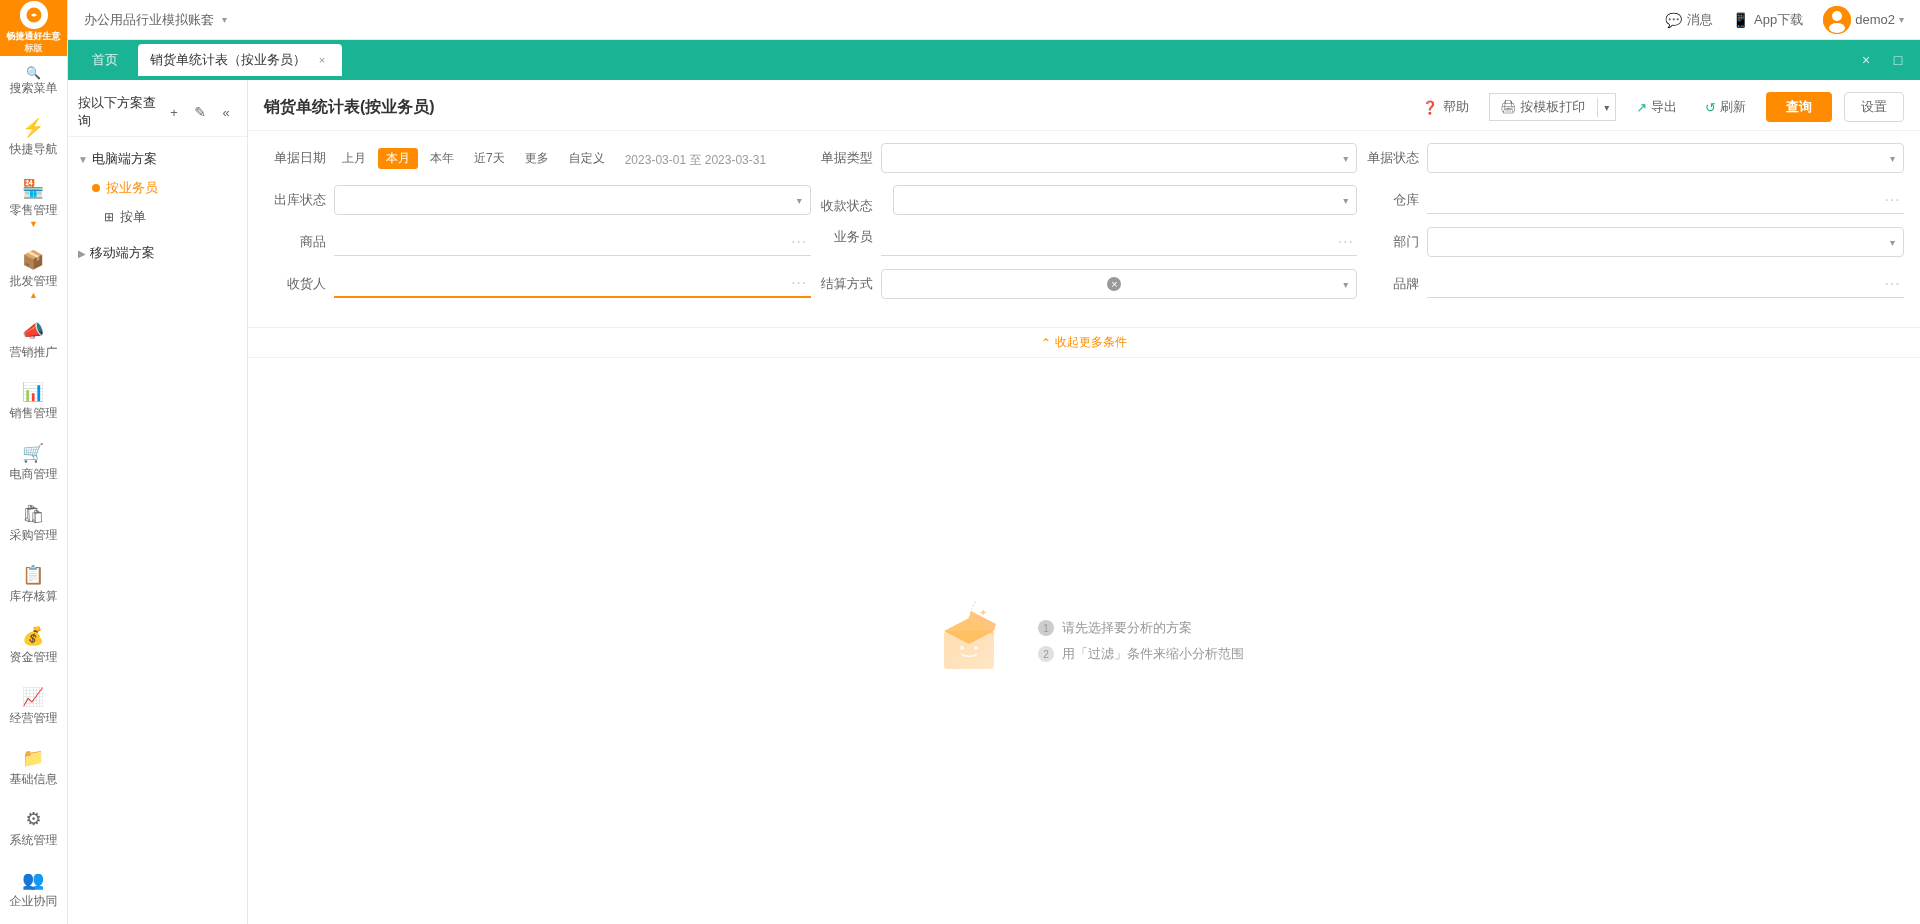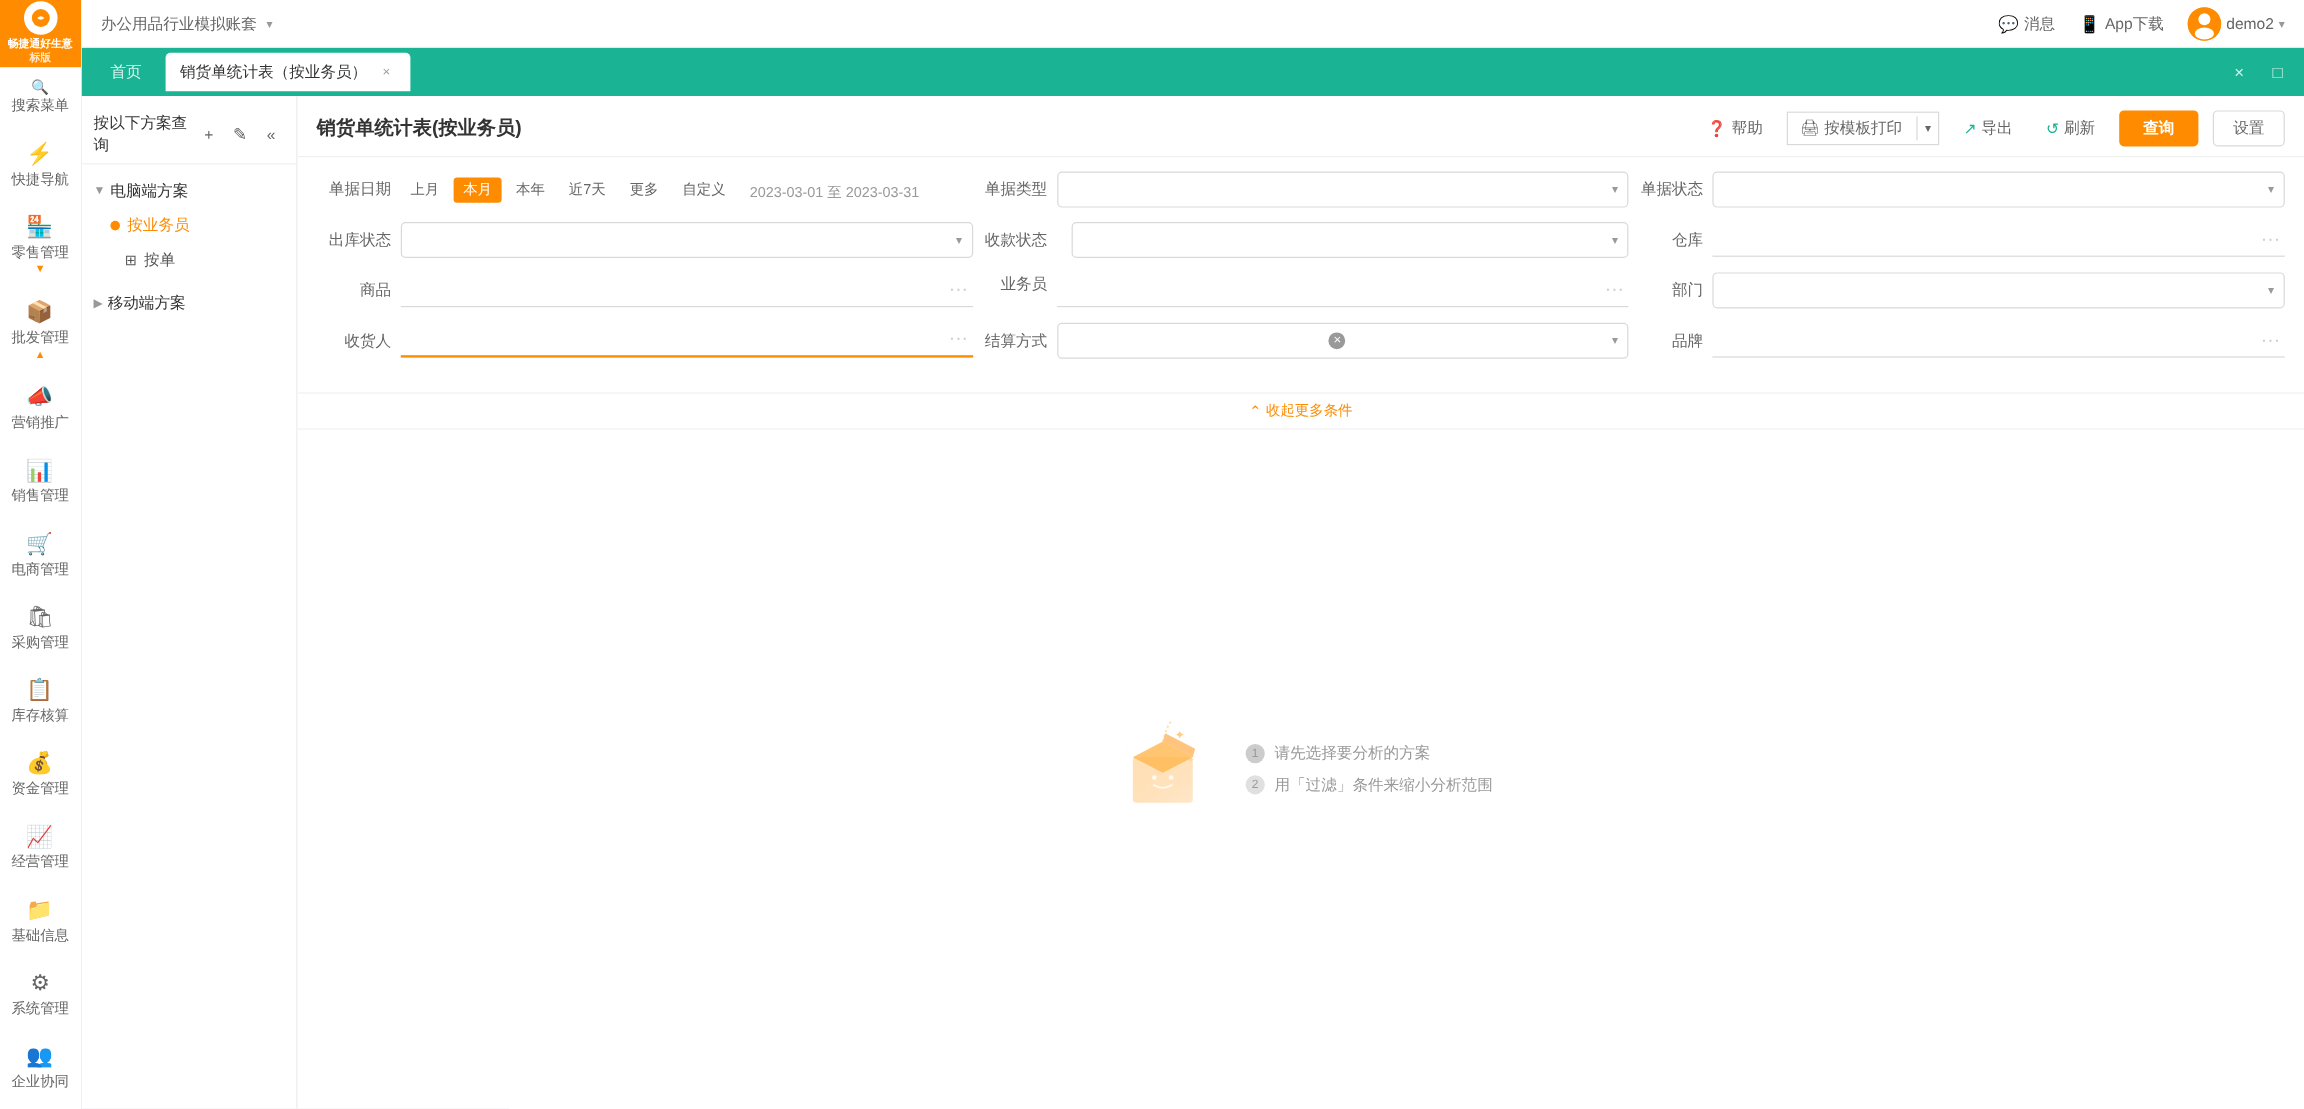--- a/index.html
+++ b/index.html
@@ -699,21 +699,21 @@
           </div>
 
           <div class="filter-row">
             <div style="display:flex;align-items:center;flex:1;">
               <span class="filter-label">出库状态</span>
               <div class="filter-select">
                 <span style="color:#ccc"></span>
                 <span class="chevron-down">▾</span>
               </div>
             </div>
-            <div style="display:flex;align-items:center;flex:1;gap:12px;">
+            <div style="display:flex;align-items:flex-end;flex:1;gap:12px;">
               <span class="filter-label">收款状态</span>
               <div class="filter-select">
                 <span style="color:#ccc"></span>
                 <span class="chevron-down">▾</span>
               </div>
             </div>
             <div style="display:flex;align-items:center;flex:1;">
               <span class="filter-label">仓库</span>
               <div style="flex:1;border-bottom:1px solid #d9d9d9;display:flex;align-items:center;padding:2px 4px;min-height:28px;">
                 <span style="flex:1"></span>

